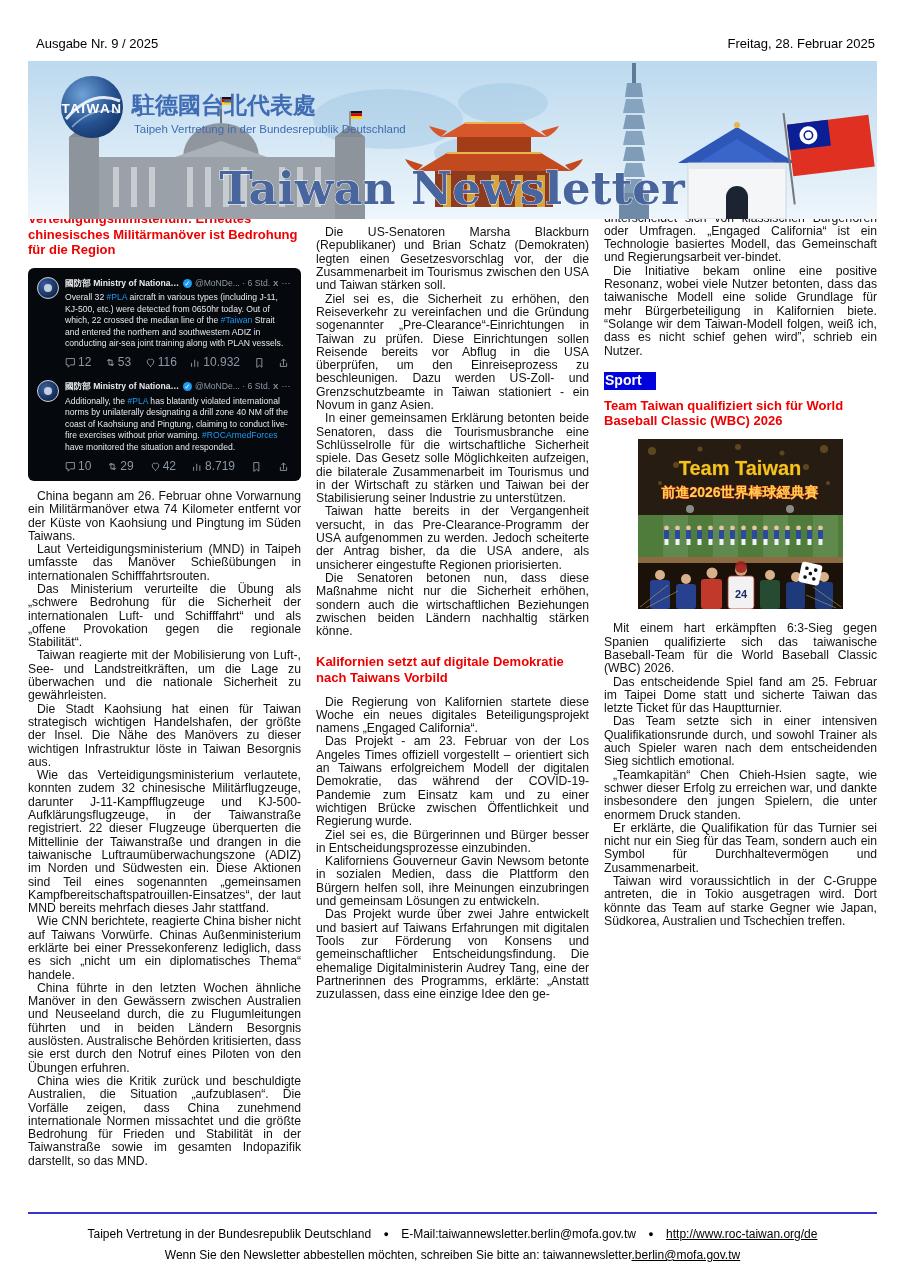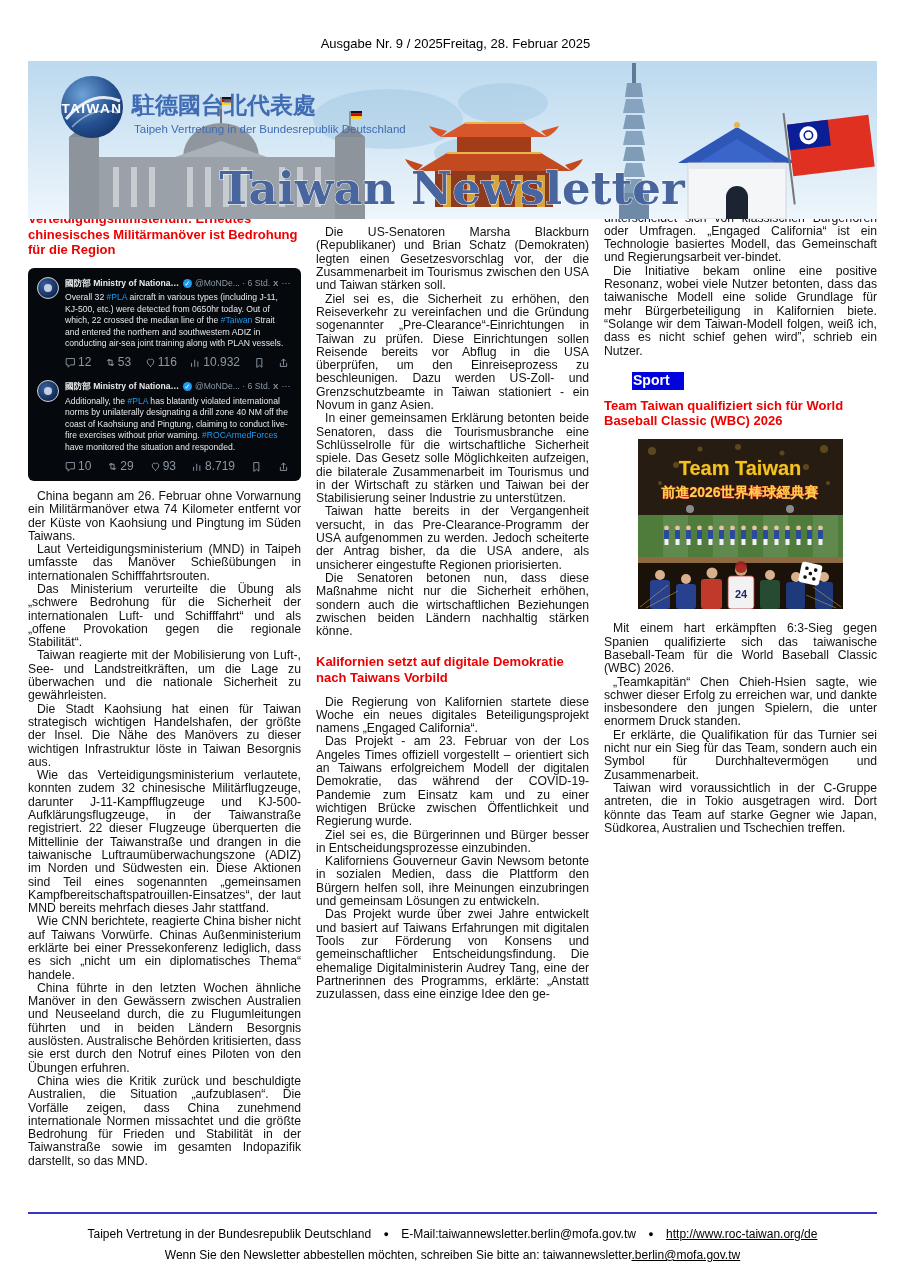--- a/index.html
+++ b/index.html
@@ -4,39 +4,39 @@
 <style>
   * { box-sizing: border-box; }
   html,body { margin:0; padding:0; }
   body {
     width:905px; height:1280px; background:#ffffff;
     font-family:"Liberation Sans","DejaVu Sans",sans-serif;
     color:#111; position:relative; overflow:hidden;
   }
   .page { width:905px; height:1280px; position:relative; }
   .header-row {
-    display:flex; justify-content:center;
+    display:flex; justify-content:space-between;
     padding:36px 30px 0 36px; font-size:13px; color:#000;
   }
   .banner { margin:10px 44px 0 28px; height:112px; position:relative; }
   .banner svg { display:block; }
   .columns { display:flex; gap:15px; margin:12px 28px 0 28px; }
   .col { width:273px; font-size:12.2px; line-height:13.3px; text-align:justify; }
   .col p { margin:0; text-indent:9px; }
   .col p.cont { text-indent:0; }
   .seclabel {
     display:inline-block; background:#0202dd; color:#fff; font-weight:bold;
     font-size:14px; line-height:17px; padding:0 14px 1px 1px; margin-bottom:8px;
   }
   h2.red {
     color:#ee0000; font-size:13px; line-height:15.6px; font-weight:bold;
     margin:0 0 10px 0; text-align:left;
   }
   h2.red.mid { margin-top:16px; }
-  .gap-top { margin-top:14px;margin-left:28px; }
+  .gap-top { margin-top:14px; }
   
   .tweetcard {
     background:#05080c; border-radius:6px; padding:9px 10px 8px 9px;
     margin:2px 0 9px 0; color:#e7e9ea; text-align:left;
   }
   .tweet { display:flex; gap:6px; }
   .tweet + .tweet { margin-top:11px; }
   .t-avatar {
     width:22px; height:22px; border-radius:50%; flex:0 0 22px;
     background:radial-gradient(circle at 35% 35%, #3b5f9e, #122b55 70%);
@@ -269,21 +269,21 @@
               <span class="t-stat">
                   <svg class="ticon" viewBox="0 0 14 14">
                     <path d="M3,5 l2,-2 l2,2 M5,3 v7 h5 M11,9 l-2,2 l-2,-2 M9,11 V4 H4"></path>
                   </svg>
                   <span>29</span>
                 </span>
               <span class="t-stat">
                   <svg class="ticon" viewBox="0 0 14 14">
                     <path d="M7,12 C2,8 2,4 4.5,3 C6,2.3 7,3.5 7,3.5 C7,3.5 8,2.3 9.5,3 C12,4 12,8 7,12 Z"></path>
                   </svg>
-                  <span>93</span>
+                  <span>42</span>
                 </span>
               <span class="t-stat">
                   <svg class="ticon" viewBox="0 0 14 14">
                     <path d="M2,12 V8 M6,12 V4 M10,12 V6"></path>
                   </svg>
                   <span>8.719</span>
                 </span>
               <span class="t-stat">
                   <svg class="ticon" viewBox="0 0 14 14">
                     <path d="M4,2 h6 v11 l-3,-2.5 L4,13 z"></path>
@@ -413,20 +413,22 @@
           <g stroke="#d9b44a" opacity="0.5" stroke-width="1">
             <line x1="2" y1="168" x2="30" y2="146"></line>
               <line x1="8" y1="169" x2="40" y2="152"></line>
             <line x1="203" y1="168" x2="175" y2="148"></line>
               <line x1="198" y1="169" x2="168" y2="156"></line>
           </g>
         </svg>
       </div>
 
       <p>Mit einem hart erkämpften 6:3-Sieg gegen Spanien qualifizierte sich das taiwanische Baseball-Team für die World Baseball Classic (WBC) 2026.</p>
+      <p>Das entscheidende Spiel fand am 25. Februar im Taipei Dome statt und sicherte Taiwan das letzte Ticket für das Hauptturnier.</p>
+      <p>Das Team setzte sich in einer intensiven Qualifikationsrunde durch, und sowohl Trainer als auch Spieler waren nach dem entscheidenden Sieg sichtlich emotional.</p>
       <p>„Teamkapitän“ Chen Chieh-Hsien sagte, wie schwer dieser Erfolg zu erreichen war, und dankte insbesondere den jungen Spielern, die unter enormem Druck standen.</p>
       <p>Er erklärte, die Qualifikation für das Turnier sei nicht nur ein Sieg für das Team, sondern auch ein Symbol für Durchhaltevermögen und Zusammenarbeit.</p>
       <p>Taiwan wird voraussichtlich in der C-Gruppe antreten, die in Tokio ausgetragen wird. Dort könnte das Team auf starke Gegner wie Japan, Südkorea, Australien und Tschechien treffen.</p>
     </div>
   </div>
 
   <div class="footer">
     <div class="line">
       <span>Taipeh Vertretung in der Bundesrepublik Deutschland</span>
       <span class="sep">●</span>

